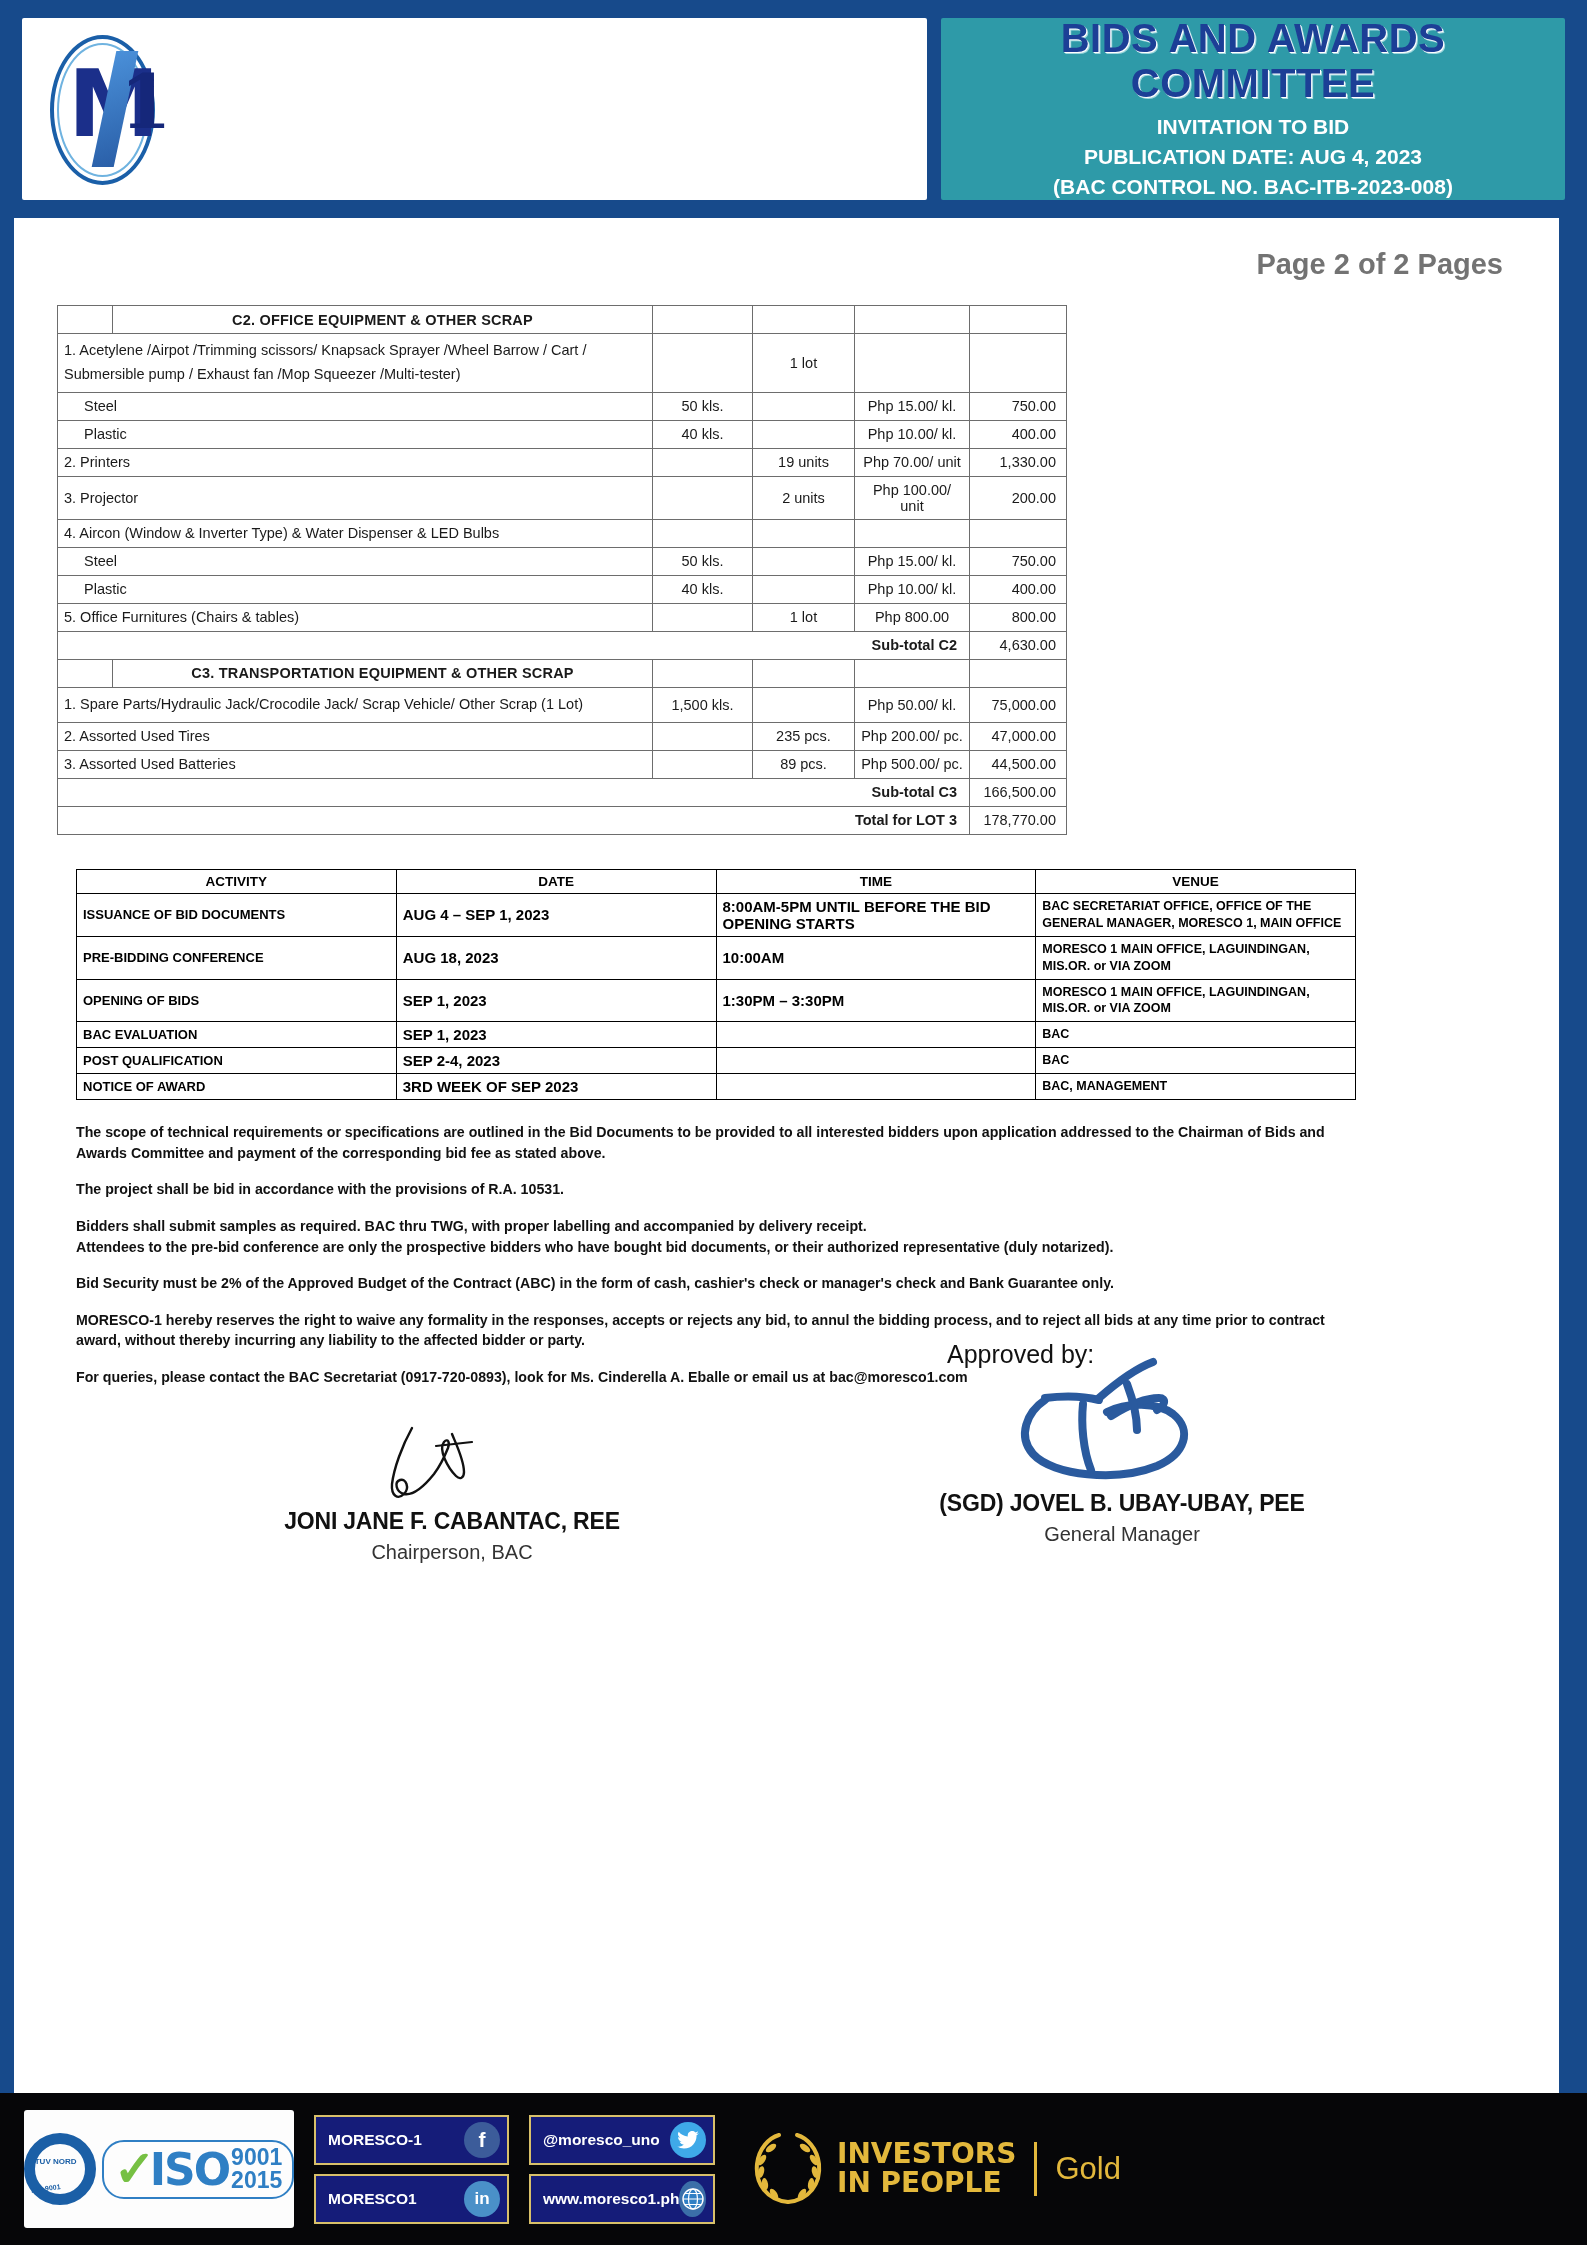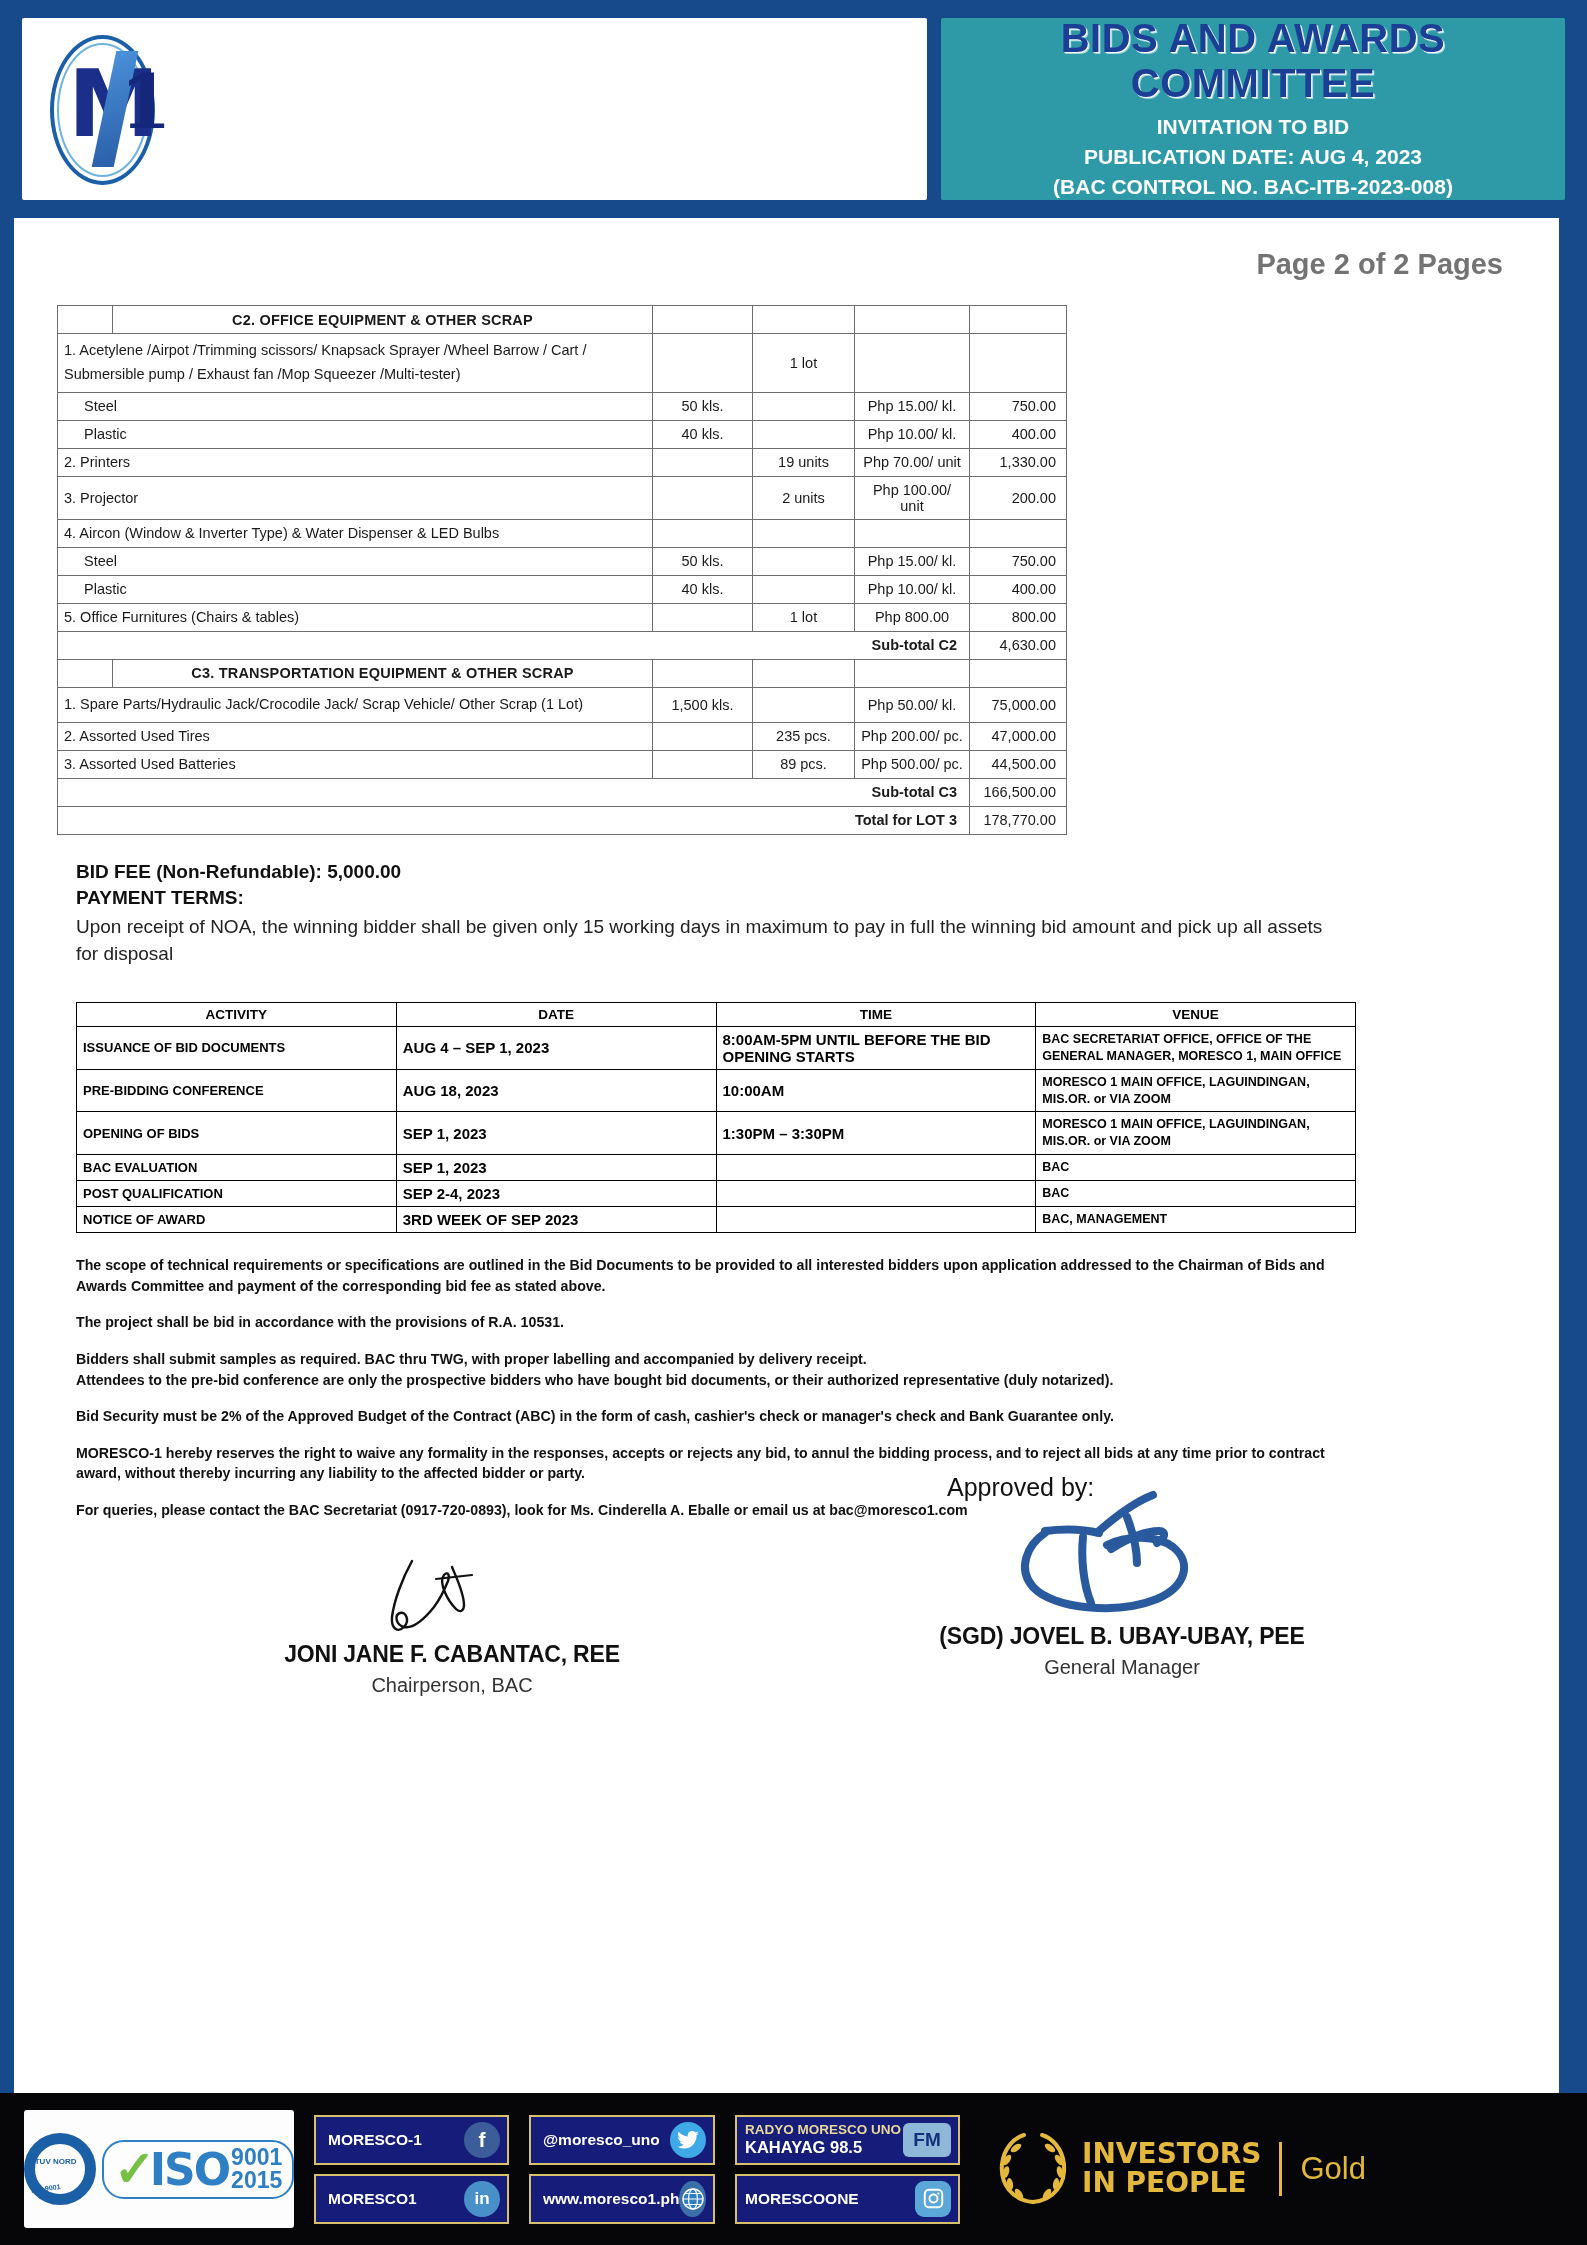--- a/index.html
+++ b/index.html
@@ -323,25 +323,20 @@
     </tr>
 
     <tr>
       <td colspan="5" class="sub-label">Total for LOT 3</td>
       <td class="c-amt">178,770.00</td>
     </tr>
 
   </tbody>
       </table>
 
-  <div class="bidfee">
-    <div class="b1">BID FEE (Non-Refundable): 5,000.00</div>
-    <div class="b2">PAYMENT TERMS:</div>
-    <div class="b3">Upon receipt of NOA, the winning bidder shall be given only 15 working days in maximum to pay in full the winning bid amount and pick up all assets for disposal</div>
-  </div>
 
   <table class="sched">
     <tbody>
           <tr>
       <th>ACTIVITY</th>
       <th>DATE</th>
       <th>TIME</th>
       <th>VENUE</th>
     </tr>
     <tr>
@@ -468,39 +463,20 @@
       <span class="sicon ic-web">
         <svg width="24" height="24" viewBox="0 0 24 24">
             <circle cx="12" cy="12" r="10" fill="#2f7fc4" stroke="#fff" stroke-width="1.4"></circle>
             <ellipse cx="12" cy="12" rx="4.5" ry="10" fill="none" stroke="#fff" stroke-width="1.2"></ellipse>
             <path d="M2 12h20M4 6.5h16M4 17.5h16" stroke="#fff" stroke-width="1.1" fill="none"></path>
           </svg>
       </span>
     </div>
   </div>
 
-  <div class="badge-col">
-    <div class="badge radio">
-      <span class="radio-txt">
-        <span class="r1">RADYO MORESCO UNO</span>
-        <span class="r2">KAHAYAG 98.5</span>
-      </span>
-      <span class="sicon ic-fm">FM</span>
-    </div>
-    <div class="badge radio">
-      <span class="lbl">MORESCOONE</span>
-      <span class="sicon ic-ig">
-        <svg width="21" height="21" viewBox="0 0 24 24">
-            <rect x="2" y="2" width="20" height="20" rx="5" fill="none" stroke="#fff" stroke-width="2.2"></rect>
-            <circle cx="12" cy="12" r="4.6" fill="none" stroke="#fff" stroke-width="2.2"></circle>
-            <circle cx="17.6" cy="6.4" r="1.3" fill="#fff"></circle>
-          </svg>
-      </span>
-    </div>
-  </div>
 
   <div class="iip">
     <div class="wreath">
       <svg width="78" height="78" viewBox="0 0 78 78">
         <g stroke="#E3B83C" stroke-width="4" fill="none" stroke-linecap="round">
           <path d="M39 72 C 18 70, 6 54, 8 34 C 10 18, 20 8, 30 5"></path>
           <path d="M39 72 C 60 70, 72 54, 70 34 C 68 18, 58 8, 48 5"></path>
         </g>
         <g fill="#E3B83C">
           <ellipse cx="13" cy="30" rx="6" ry="3" transform="rotate(-55 13 30)"></ellipse>

